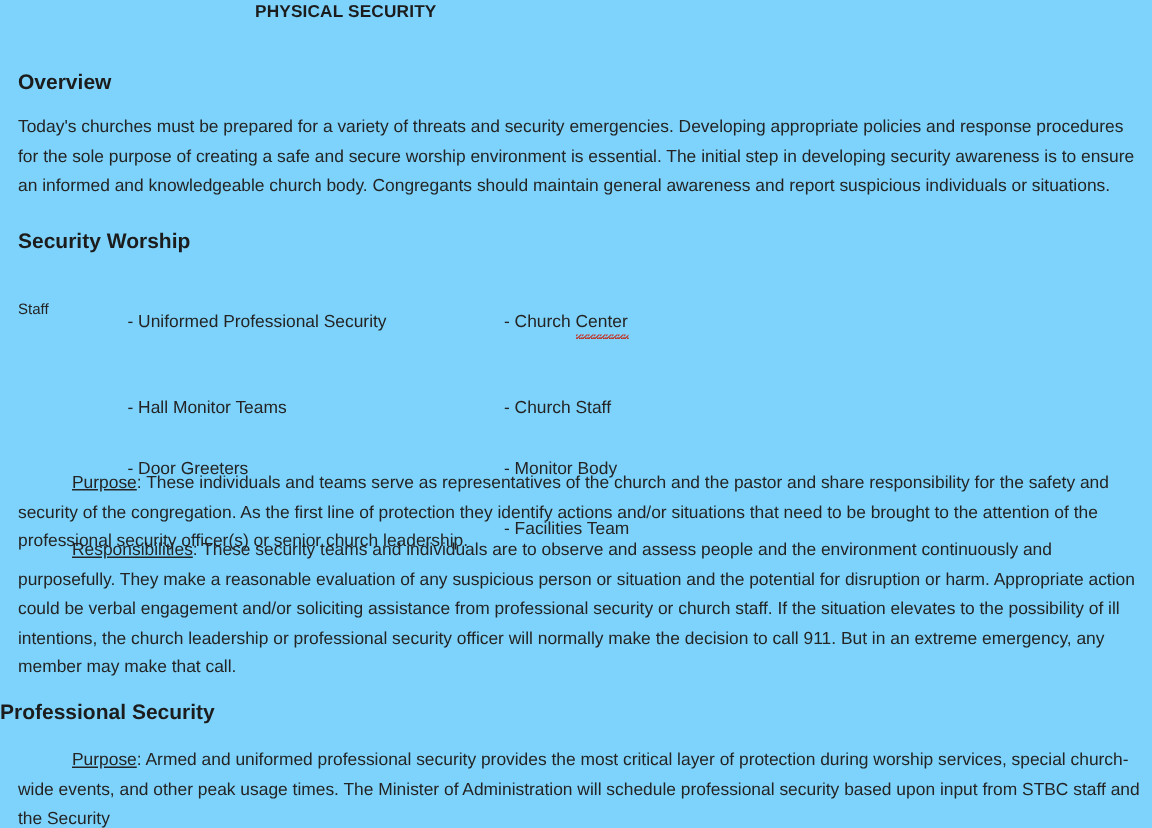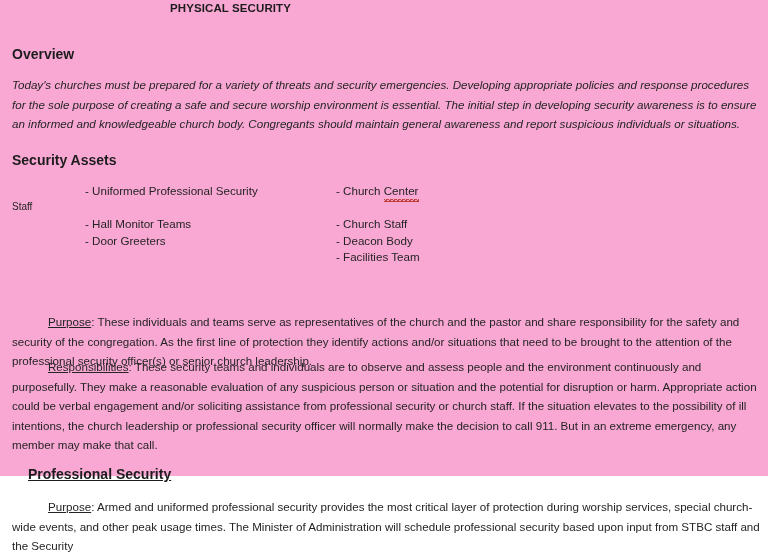--- a/index.html
+++ b/index.html
@@ -13,24 +13,24 @@
     height: 552px;
     overflow: hidden;
     font-family: "Liberation Sans", sans-serif;
     color: #222222;
     -webkit-font-smoothing: antialiased;
   }
 
   .page {
     position: relative;
     width: 768px;
-    height: 476px;
+    height: 552px;
     box-sizing: border-box;
     padding: 0;
-    background: #f9a8d4;
+    background: #7dd3fc;
   }
 
   
   .doc-title {
     position: absolute;
     left: 170px;
     top: 2px;
     font-size: 11.5px;
     font-weight: bold;
     letter-spacing: 0.1px;
@@ -59,21 +59,21 @@
 
   .u {
     text-decoration: underline;
     text-underline-offset: 1px;
   }
 
   
   .blk { position: absolute; }
 
   #overview-heading { left: 12px; top: 46px; }
-  #overview-para    { left: 12px; top: 75px; width: 746px; font-style: italic; }
+  #overview-para    { left: 12px; top: 75px; width: 746px; }
 
   #assets-heading   { left: 12px; top: 152px; }
 
   
   #assets-table { left: 12px; top: 183px; width: 600px; }
   .assets-grid {
     position: relative;
     width: 600px;
   }
   .staff-label {
@@ -85,21 +85,21 @@
     white-space: nowrap;
   }
   .col {
     position: absolute;
     font-size: 11.6px;
     line-height: 16.6px;
     color: #242424;
   }
   .col-a { left: 73px; top: 0px; }
   .col-b { left: 324px; top: 0px; }
-  .asset-item { white-space: nowrap; }
+  .asset-item { white-space: nowrap; margin-top: 24px; }
   .asset-gap { height: 16.6px; }
 
   
   .spell {
     position: relative;
     display: inline-block;
   }
   .spell::after {
     content: "";
     position: absolute;
@@ -121,53 +121,53 @@
     left: 0;
     right: 0;
     bottom: -2.5px;
     height: 2px;
     border-bottom: 1.4px dotted #b03027;
   }
 
   #assets-purpose   { left: 12px; top: 312px; width: 744px; }
   #assets-resp      { left: 12px; top: 357px; width: 748px; }
 
-  #prof-heading     { left: 28px; top: 466px; text-decoration: underline; }
+  #prof-heading     { left: 0; top: 466px; }
   #prof-purpose     { left: 12px; top: 497px; width: 748px; }
 </style>
 </head>
 <body>
 
 <div class="page">
 
   <div class="doc-title">PHYSICAL SECURITY</div>
 
   <div class="blk heading" id="overview-heading">Overview</div>
 
   <div class="blk para" id="overview-para">Today's churches must be prepared for a variety of threats and security emergencies. Developing appropriate policies and response procedures for the sole purpose of creating a safe and secure worship environment is essential. The initial step in developing security awareness is to ensure an informed and knowledgeable church body. Congregants should maintain general awareness and report suspicious individuals or situations.</div>
 
-  <div class="blk heading" id="assets-heading">Security Assets</div>
+  <div class="blk heading" id="assets-heading">Security Worship</div>
 
   <div class="blk" id="assets-table">
     <div class="assets-grid">
 
       <div class="staff-label">Staff</div>
 
       <div class="col col-a">
         <div class="asset-item">- Uniformed Professional Security</div>
         <div class="asset-gap"></div>
         <div class="asset-item">- Hall Monitor Teams</div>
         <div class="asset-item">- Door Greeters</div>
       </div>
 
       <div class="col col-b">
         <div class="asset-item"><span>- Church </span><span class="spell">Center</span></div>
         <div class="asset-gap"></div>
         <div class="asset-item">- Church Staff</div>
-        <div class="asset-item">- Deacon Body</div>
+        <div class="asset-item">- Monitor Body</div>
         <div class="asset-item">- Facilities Team</div>
       </div>
 
     </div>
   </div>
 
   <div class="blk para indent" id="assets-purpose"><span class="u">Purpose</span><span>: </span><span>These individuals and teams serve as representatives of the church and the pastor and share responsibility for the safety and security of the congregation. As the first line of protection they identify actions and/or situations that need to be brought to the attention of the professional security officer(s) or senior church leadership.</span></div>
 
   <div class="blk para indent" id="assets-resp"><span class="u">Responsibilities</span><span>: </span><span>These security teams and individuals are to observe and assess people and the environment continuously and purposefully. They make a reasonable evaluation of any suspicious person or situation and the potential for disruption or harm. Appropriate action could be verbal engagement and/or soliciting assistance from professional security or church staff. If the situation elevates to the possibility of ill intentions, the church leadership or professional security officer will normally make the decision to call 911. But in an extreme emergency, any member may make that call.</span></div>
 

